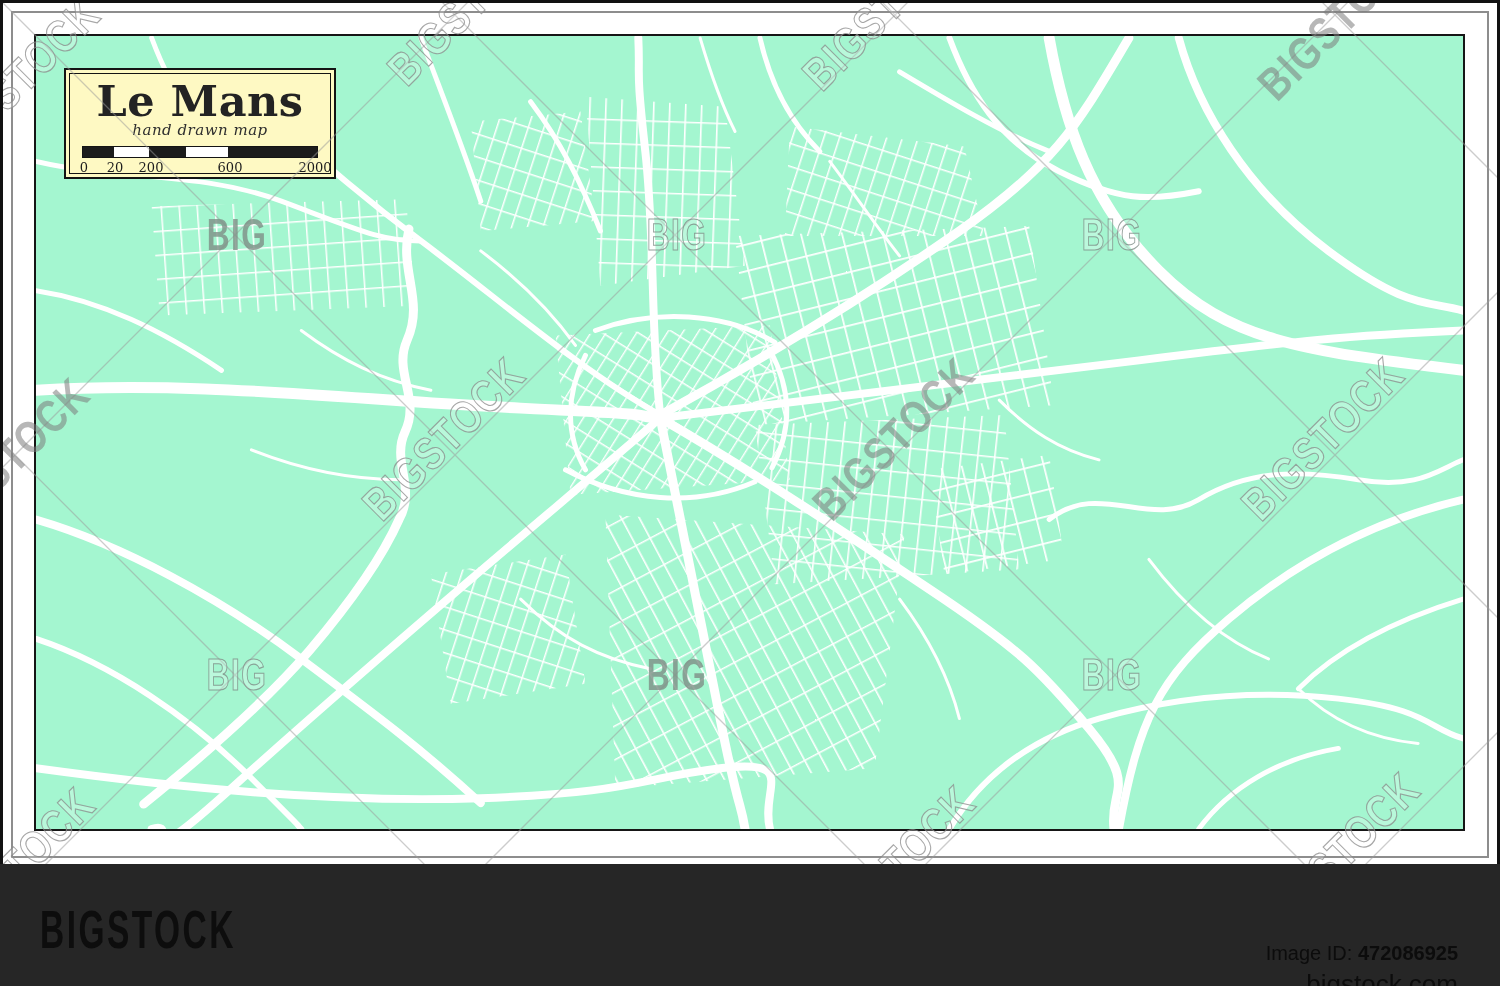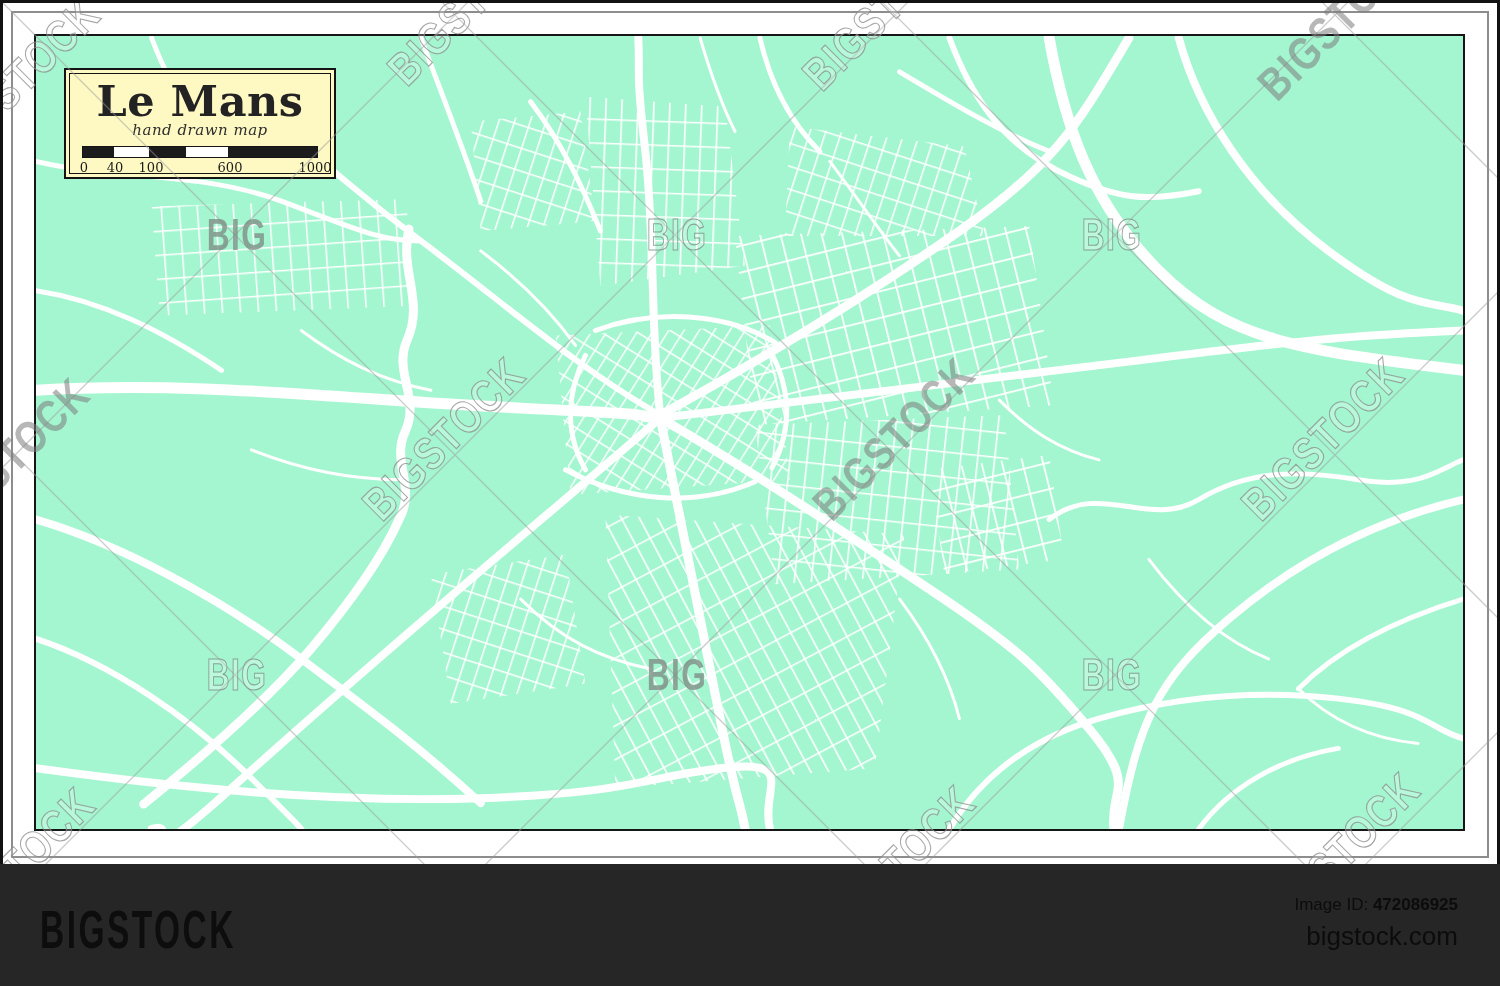--- a/index.html
+++ b/index.html
@@ -37,21 +37,21 @@
   .wm-solid{fill:#7b7b7b;fill-opacity:0.55;}
   .wm-ghost{fill:#ffffff;fill-opacity:0.22;stroke:#8a8a8a;stroke-opacity:0.75;stroke-width:1.2px;}
   .big-solid{fill:#7e8e86;fill-opacity:0.8;}
   .big-ghost{fill:#ffffff;fill-opacity:0.25;stroke:#7f8d87;stroke-opacity:0.8;stroke-width:1.2px;}
   
   .footer{position:absolute;left:0;right:0;top:864px;height:122px;background:#262626;z-index:10;}
   .footer-logo{position:absolute;left:40px;top:34px;font-size:54px;font-weight:700;color:#0d0d0d;
                letter-spacing:4px;transform:scaleX(0.62);transform-origin:left center;
                font-family:"Liberation Sans",sans-serif;white-space:nowrap;}
   .footer-right{position:absolute;right:42px;top:26px;text-align:right;color:#0c0c0c;}
-  .imgid-line{font-size:17px;line-height:30px;}
+  .imgid-line{font-size:20px;line-height:30px;margin-top:48px;}
   .imgid-line .idnum{font-weight:700;}
   .site-line{font-size:26px;line-height:32px;text-align:right;}
 </style>
 </head>
 <body>
 
 <div class="stage">
 
   <div class="map-area">
     <svg viewBox="0 0 1431 797" preserveAspectRatio="none">
@@ -167,24 +167,24 @@
       <div class="scale-wrap">
         <div class="scale-bar">
           <div class="seg b seg1"></div>
           <div class="seg w seg2"></div>
           <div class="seg b seg3"></div>
           <div class="seg w seg4"></div>
           <div class="seg b seg5"></div>
         </div>
         <div class="scale-labels">
           <span class="tick tick0">0</span>
-          <span class="tick tick1">40</span>
-          <span class="tick tick2">100</span>
+          <span class="tick tick1">20</span>
+          <span class="tick tick2">200</span>
           <span class="tick tick3">600</span>
-          <span class="tick tick4">1000</span>
+          <span class="tick tick4">2000</span>
         </div>
       </div>
     </div>
   </div>
 
   <div class="wm">
     <svg viewBox="0 0 1500 986">
       <g stroke="#9b9b9b" stroke-width="1.3" opacity="0.5">
         <line x1="-100" y1="-1420" x2="1600" y2="280"></line>
         <line x1="-100" y1="-980" x2="1600" y2="720"></line>

